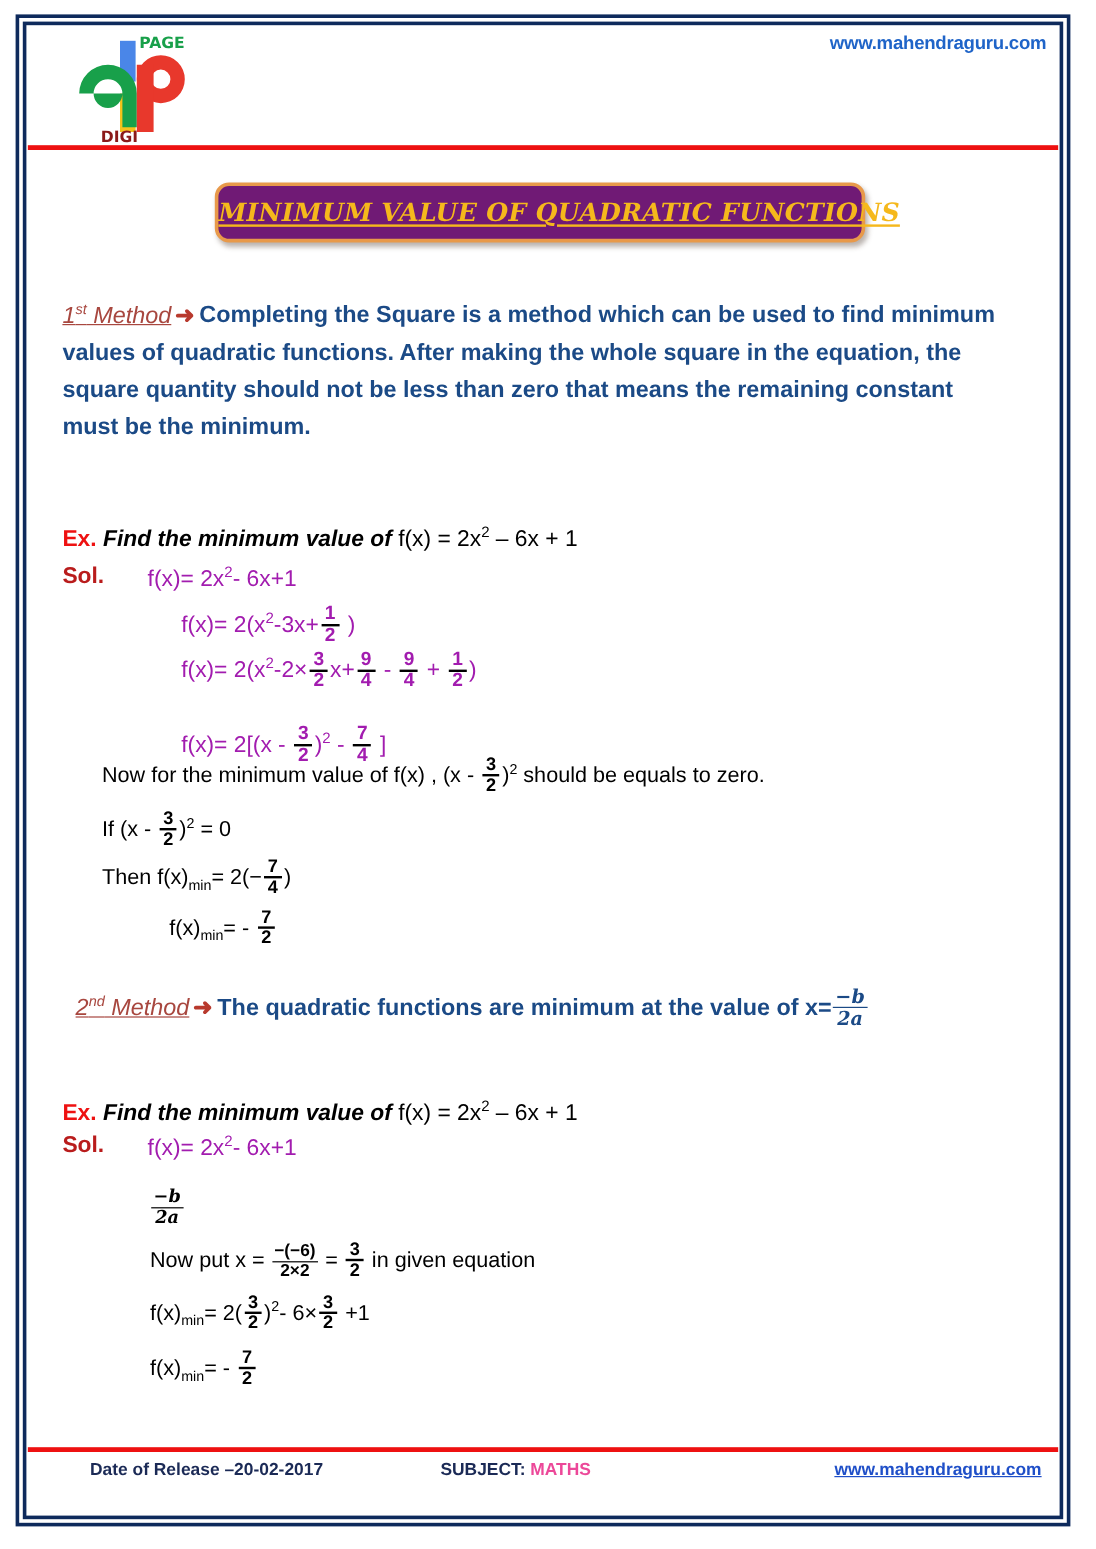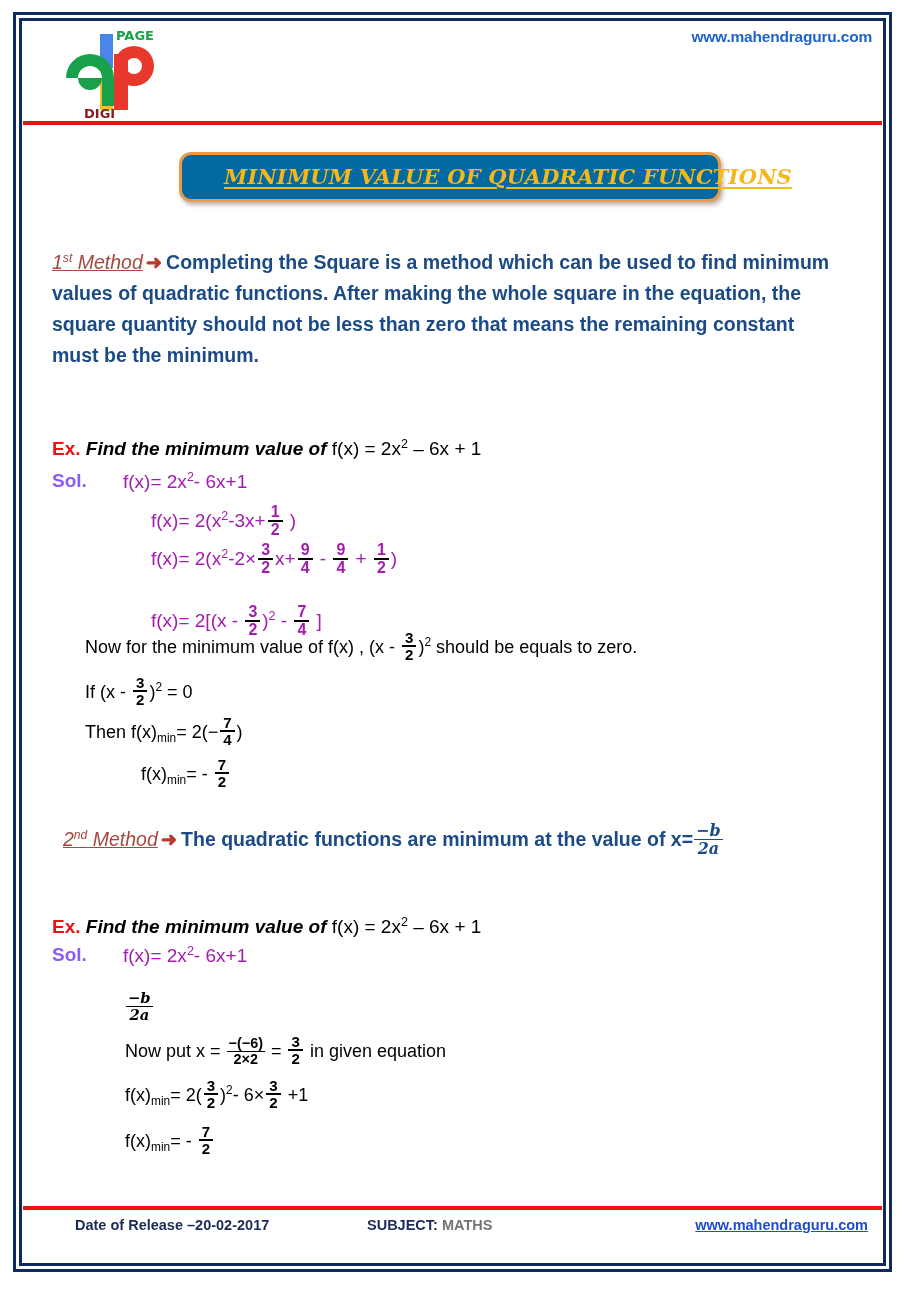--- a/index.html
+++ b/index.html
@@ -97,26 +97,25 @@
     height: 4px;
     background: #ee1111;
   }
 
   
   .title-banner {
     position: absolute;
     left: 156px; top: 130px;
     width: 542px;
     height: 50px;
-    background: #0369a1;
+    background: #701a75;
     border: 3px solid #e8994a;
     border-radius: 12px;
     box-sizing: border-box;
     box-shadow: 2px 3px 4px rgba(60,40,30,0.35);
-    padding-left: 42px;
   }
   .title-text {
     display: block;
     text-align: center;
     line-height: 44px;
     font-family: "DejaVu Serif", serif;
     font-weight: bold;
     font-style: italic;
     font-size: 21px;
     color: #f5b81c;
@@ -195,21 +194,21 @@
   .ex-italic {
     color: #000;
     font-weight: bold;
     font-style: italic;
   }
   .ex-expr { color: #000; font-weight: normal; }
 
   .sol-tag {
     position: absolute;
     left: 29px;
-    color: #8b5cf6;
+    color: #b91c1c;
     font-weight: bold;
     font-size: 19px;
   }
   .math-line {
     position: absolute;
     font-size: 19px;
     color: #a21caf;
     white-space: nowrap;
   }
   .txt-line {
@@ -243,21 +242,21 @@
     color: #1b2a56;
     margin-left: 38px;
   }
   .f-subject {
     position: absolute;
     left: 344px; top: 2px;
     font-size: 14.5px;
     font-weight: bold;
     color: #1b2a56;
   }
-  .f-subject .subj-val { color: #737373; }
+  .f-subject .subj-val { color: #ec4899; }
   .f-url {
     position: absolute;
     right: 14px; top: 2px;
     font-size: 14.5px;
     font-weight: bold;
     color: #1f4fc8;
     text-decoration: underline;
   }
 </style>
 </head>

